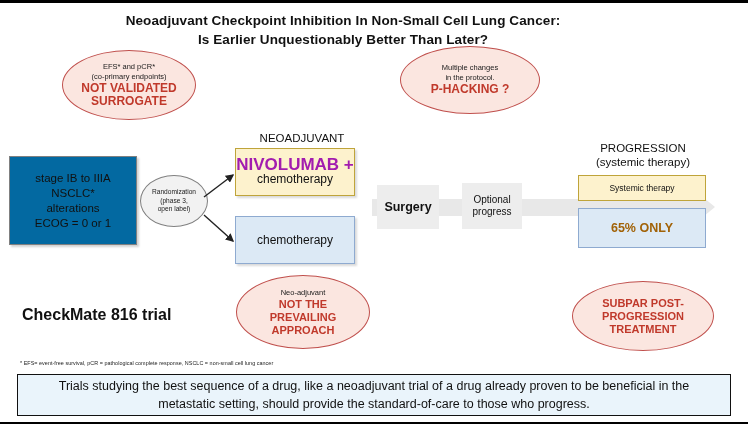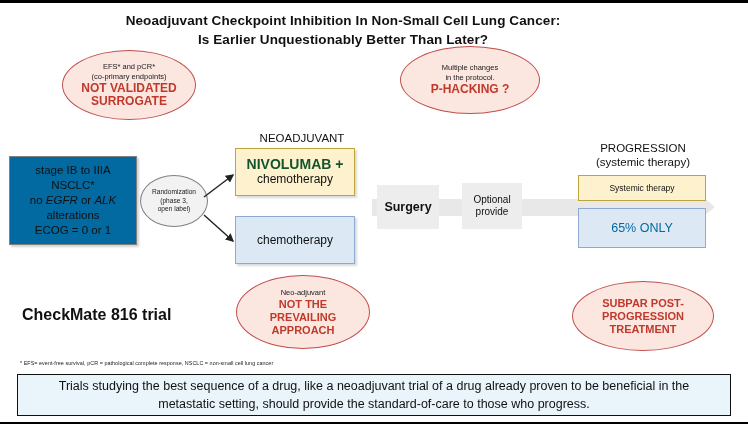--- a/index.html
+++ b/index.html
@@ -153,21 +153,21 @@
     justify-content: center;
     text-align: center;
     box-sizing: border-box;
   }
   #box-nivo {
     left: 235px; top: 145px; width: 120px; height: 48px;
     background: #fdf2cd;
     border: 1.2px solid #bfa43a;
     box-shadow: 2px 2px 2px rgba(0,0,0,0.15);
   }
-  #box-nivo .l1 { font-size: 14px; font-weight: bold; color: #14532d; line-height: 15px; }
+  #box-nivo .l1 { font-size: 17px; font-weight: bold; color: #a21caf; line-height: 15px; }
   #box-nivo .l2 { font-size: 12px; color: #111; line-height: 15px; }
 
   #box-chemo {
     left: 235px; top: 213px; width: 120px; height: 48px;
     background: #dce9f5;
     border: 1.2px solid #8eaad0;
     box-shadow: 2px 2px 2px rgba(0,0,0,0.15);
     font-size: 12px; color: #111;
   }
 
@@ -187,21 +187,21 @@
     background: #fdf2cd;
     border: 1.1px solid #bfa43a;
     font-size: 8.5px; color: #111;
   }
   #box-immuno {
     left: 578px; top: 205px; width: 128px; height: 40px;
     background: #dce9f5;
     border: 1.1px solid #8eaad0;
   }
   #box-immuno .l1 { font-size: 12.5px; color: #111; line-height: 15px; }
-  #box-immuno .l2 { font-size: 12.5px; font-weight: normal; color: #0369a1; line-height: 15px; }
+  #box-immuno .l2 { font-size: 12.5px; font-weight: bold; color: #a16207; line-height: 15px; }
 
   
   #trial-name {
     position: absolute;
     left: 22px;
     top: 303px;
     font-size: 16px;
     font-weight: bold;
     color: #111;
     text-underline-offset: 2px;
@@ -269,21 +269,20 @@
 
   <div class="ellipse" id="ellipse-subpar">
     <div class="ell-red sm">SUBPAR POST-</div>
     <div class="ell-red sm">PROGRESSION</div>
     <div class="ell-red sm">TREATMENT</div>
   </div>
 
   <div id="eligibility">
     <div>stage IB to IIIA</div>
     <div>NSCLC*</div>
-    <div><span>no </span><i>EGFR</i><span> or </span><i>ALK</i></div>
     <div>alterations</div>
     <div>ECOG = 0 or 1</div>
   </div>
 
   <div id="randomization">
     <div>Randomization</div>
     <div>(phase 3,</div>
     <div>open label)</div>
   </div>
 
@@ -314,21 +313,21 @@
   <div class="tbox" id="box-chemo">
     <div>chemotherapy</div>
   </div>
 
   <div class="tbox" id="box-surgery">
     <div>Surgery</div>
   </div>
 
   <div class="tbox" id="box-adjuvant">
     <div>Optional</div>
-    <div>provide</div>
+    <div>progress</div>
   </div>
 
   <div class="tbox" id="box-systemic">
     <div>Systemic therapy</div>
   </div>
 
   <div class="tbox" id="box-immuno">
     <div class="l2">65% ONLY</div>
   </div>
 

